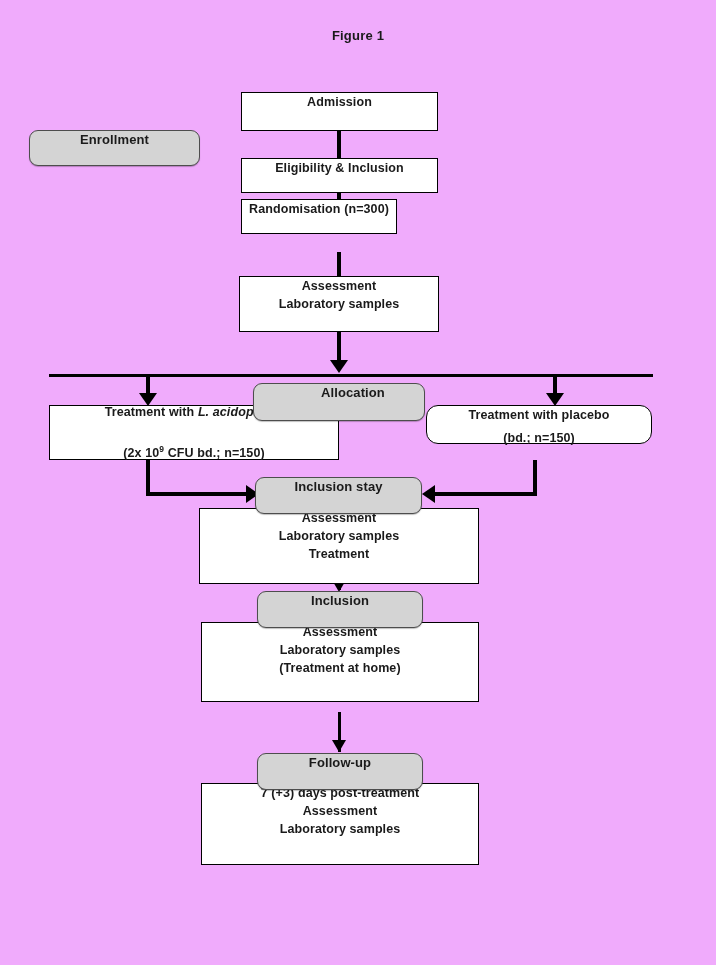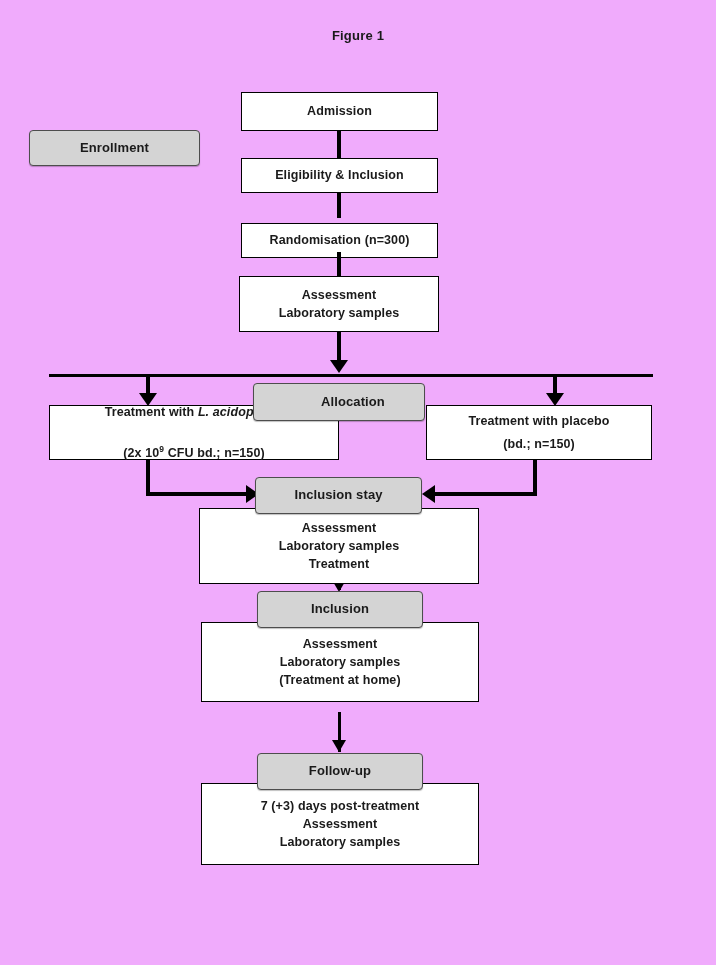--- a/index.html
+++ b/index.html
@@ -28,35 +28,35 @@
     font-weight: bold;
     letter-spacing: 0.2px;
   }
   
   .box {
     position: absolute;
     box-sizing: border-box;
     display: flex;
     flex-direction: column;
     align-items: center;
-    justify-content: center;
+    justify-content: flex-start;
     font-size: 12.5px;
     font-weight: bold;
     line-height: 1.45;
     text-align: center;
     letter-spacing: 0.1px;
   }
   .box-white {
     background: #ffffff;
     border: 1.6px solid #000000;
   }
   .box-stage {
     background: #d4d4d4;
     border: 1.6px solid #4d4d4d;
-    border-radius: 4px;
+    border-radius: 9px;
     box-shadow: 0 1px 1px rgba(0,0,0,0.25);
     z-index: 5;
     font-size: 13px;
   }
   .box-white.on-top { z-index: 3; }
   .line {
     position: absolute;
     background: #000000;
   }
   .v-conn { width: 4px; }
@@ -112,21 +112,21 @@
   </div>
 
   <div class="line v-conn" style="left:337px; top:131px; height:27px;"></div>
 
   <div class="box box-white" style="left:241px; top:158px; width:197px; height:35px;">
     <span>Eligibility &amp; Inclusion</span>
   </div>
 
   <div class="line v-conn" style="left:337px; top:193px; height:25px;"></div>
 
-  <div class="box box-white" style="left:241px; top:223px; width:197px; height:35px;">
+  <div class="box box-white" style="left:241px; top:199px; width:156px; height:35px;">
     <span>Randomisation (n=300)</span>
   </div>
 
   <div class="line v-conn" style="left:337px; top:252px; height:24px;"></div>
 
   <div class="box box-white" style="left:239px; top:276px; width:200px; height:56px;">
     <span class="line-row">Assessment</span>
     <span class="line-row">Laboratory samples</span>
   </div>
 
@@ -139,21 +139,21 @@
   <div class="arrow-down" style="left:139px; top:393px;"></div>
 
   <div class="line v-conn" style="left:553px; top:376px; height:22px;"></div>
   <div class="arrow-down" style="left:546px; top:393px;"></div>
 
   <div class="box box-white on-top" style="left:49px; top:405px; width:290px; height:55px; justify-content:center;">
     <span class="line-row"><span>Treatment with </span><span class="ital">L. acidophilus</span></span>
     <span class="line-row" style="margin-top:22px;"><span>(2x 10</span><span class="sup">9</span><span> CFU bd.; n=150)</span></span>
   </div>
 
-  <div class="box box-white on-top" style="left:426px; top:405px; width:226px; height:55px;">
+  <div class="box box-white on-top" style="left:426px; top:405px; width:226px; height:39px;border-radius:12px;">
     <span class="line-row">Treatment with placebo</span>
     <span class="line-row" style="margin-top:5px;">(bd.; n=150)</span>
   </div>
 
   <div class="box box-stage" style="left:253px; top:383px; width:172px; height:38px;padding-left:28px;">
     <span>Allocation</span>
   </div>
 
   <div class="line v-conn" style="left:146px; top:460px; height:36px;"></div>
   <div class="line h-conn" style="left:146px; top:492px; width:104px;"></div>

